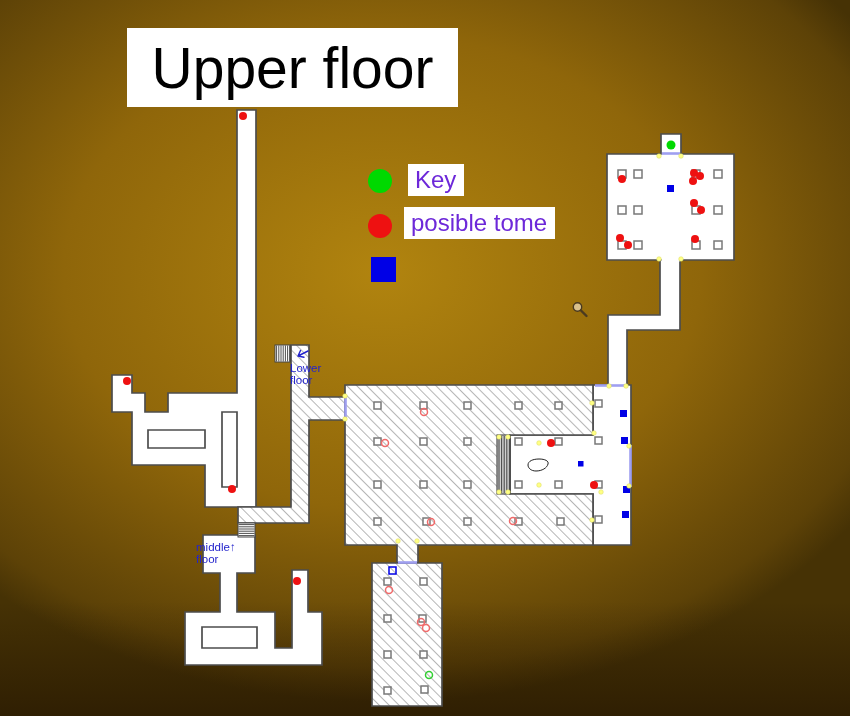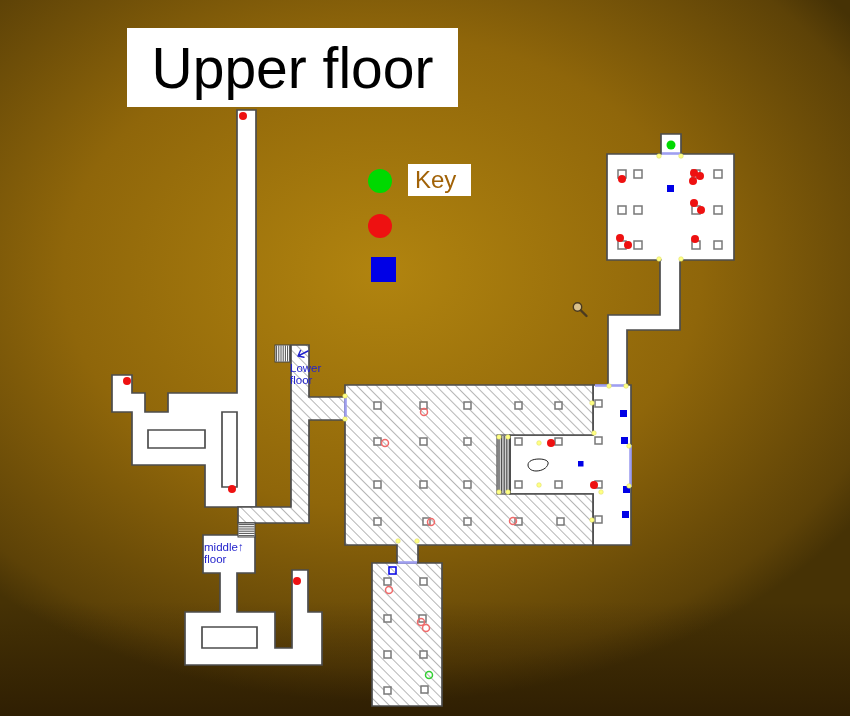--- a/index.html
+++ b/index.html
@@ -11,32 +11,32 @@
       radial-gradient(ellipse 580px 430px at 45% 38%,
         var(--bg-center) 0%, var(--bg-mid) 55%, var(--bg-edge) 92%, var(--bg-corner) 100%);
   }
   #map-svg{position:absolute;left:0;top:0;}
   .title-box{
     position:absolute;left:107px;top:28px;width:331px;height:79px;
     background:#fff;display:flex;align-items:center;justify-content:center;
     font-size:57px;color:#000;white-space:nowrap;margin-left:20px;
   }
   .legend-label{
-    position:absolute;background:#fff;color:#a16207;
-    font-size:24px;line-height:29px;padding:1px 15px 2px 7px;white-space:nowrap;
+    position:absolute;background:#fff;color:#6d28d9;
+    font-size:24px;line-height:29px;padding:1px 8px 2px 7px;white-space:nowrap;
   }
   .lg-key{left:408px;top:164px;}
   .lg-tome{left:404px;top:207px;}
   .lg-keyhole{left:405px;top:254px;}
   .floor-label{
     position:absolute;color:var(--label-blue);
     font-size:11.5px;line-height:12px;font-weight:normal;white-space:nowrap;
   }
   .fl-lower{left:290px;top:362px;}
-  .fl-middle{left:204px;top:541px;}
+  .fl-middle{left:196px;top:541px;}
   .floor-label span{display:block;}
 </style>
 </head>
 <body>
 
 <div class="stage">
 
   <svg id="map-svg" width="850" height="716" viewBox="0 0 850 716">
     <defs>
       <pattern id="hatch" width="7" height="7" patternUnits="userSpaceOnUse" patternTransform="rotate(-45)">
@@ -184,20 +184,21 @@
       <circle cx="577.5" cy="307" r="4.2" fill="#d9c08c" stroke="#4a3a20" stroke-width="1.4"></circle>
       <line x1="581" y1="310.5" x2="586.5" y2="316" stroke="#4a3a20" stroke-width="2.4" stroke-linecap="round"></line>
       <path d="M308,351 L298,356 M298,356 L304,357.2 M298,356 L300.5,350.5" fill="none" stroke="#2424cc" stroke-width="1.4" stroke-linecap="round"></path>
     </svg>
 
   <div class="title-box">
     <span>Upper floor</span>
   </div>
 
   <div class="legend-label lg-key">Key</div>
+  <div class="legend-label lg-tome">posible tome</div>
 
   <div class="floor-label fl-lower">
     <span>Lower</span>
     <span>floor</span>
   </div>
   <div class="floor-label fl-middle">
     <span>middle↑</span>
     <span>floor</span>
   </div>
 

